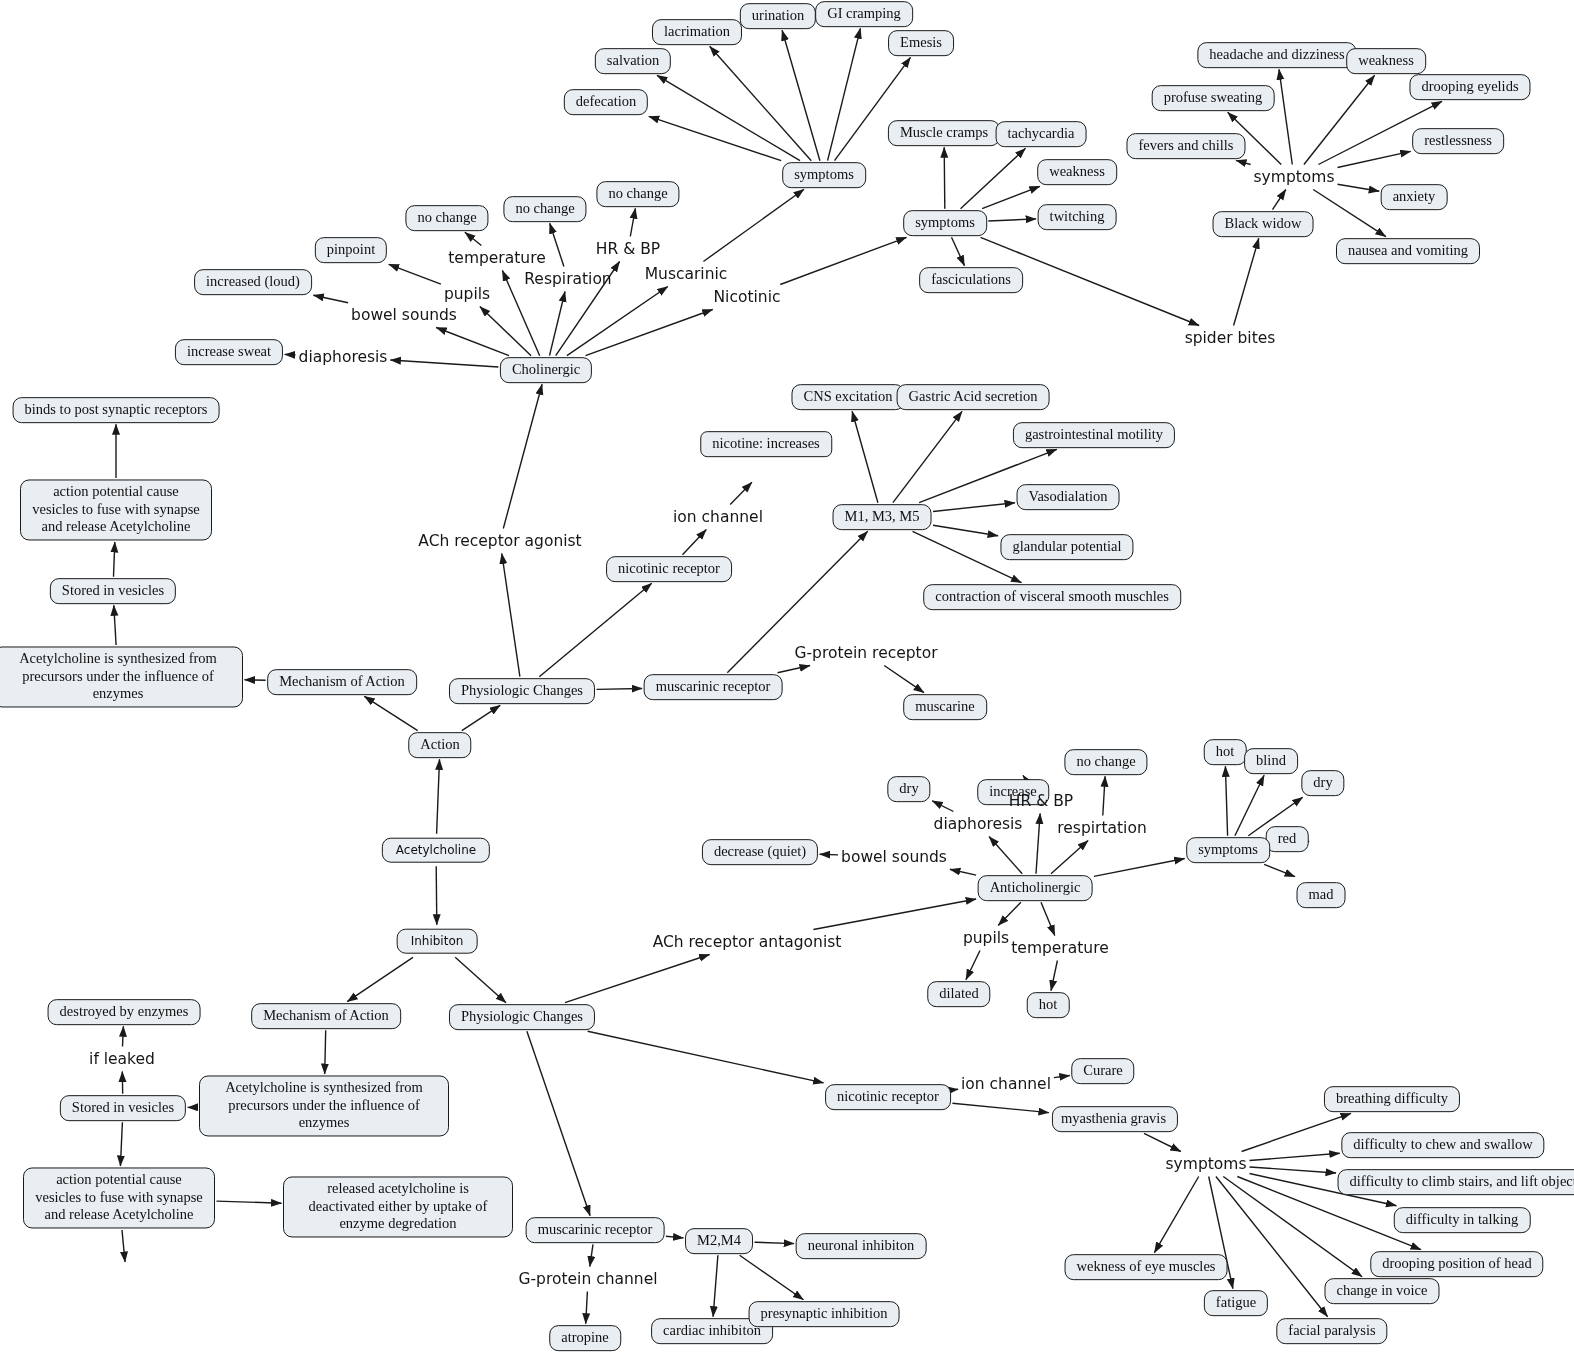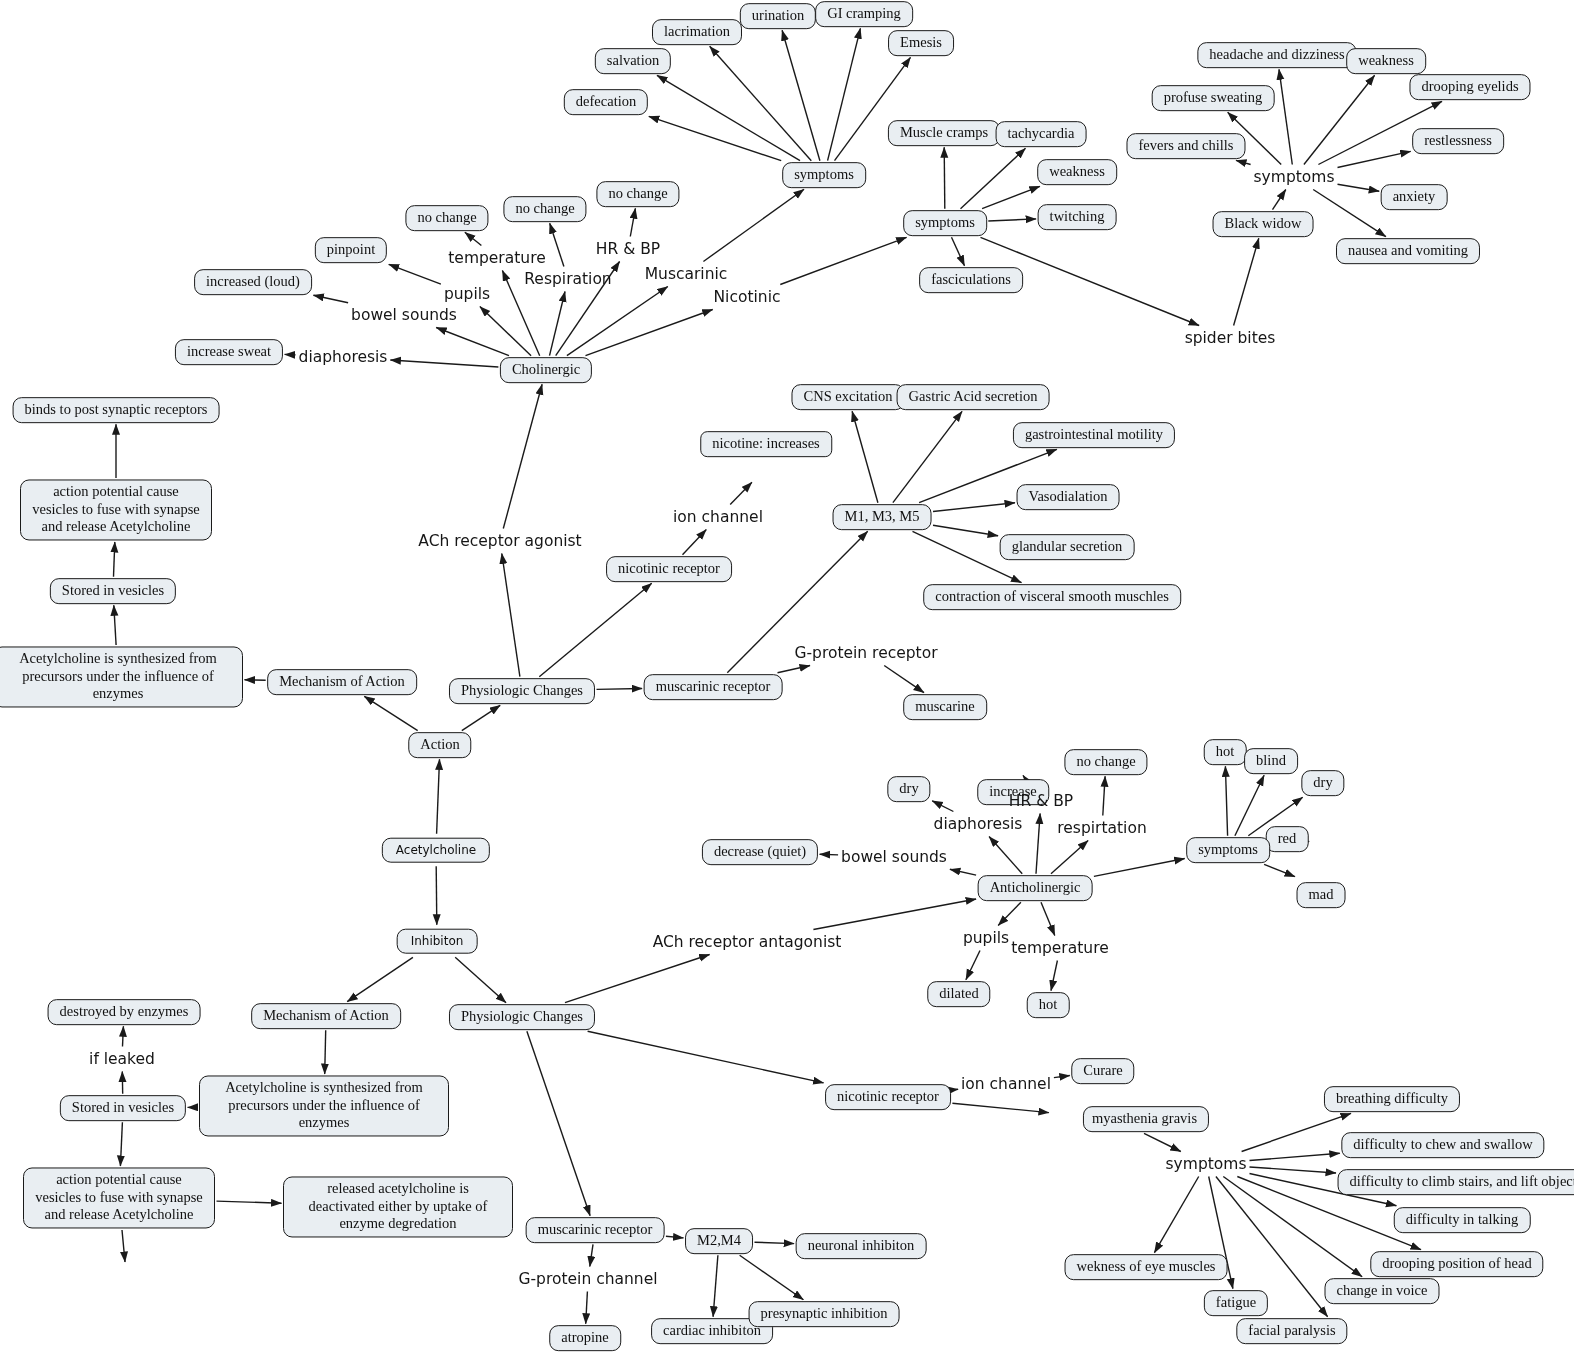--- a/index.html
+++ b/index.html
@@ -175,21 +175,21 @@
     <div class="node box" style="left: 440px; top: 745px;">Action</div>
     <div class="node box-sans" style="left: 436px; top: 850px;">Acetylcholine</div>
     <div class="node box-sans" style="left: 437px; top: 941px;">Inhibiton</div>
     <div class="node box" style="left: 669px; top: 569px;">nicotinic receptor</div>
     <div class="node box" style="left: 766px; top: 444px; border-radius: 7px;">nicotine: increases</div>
     <div class="node box" style="left: 882px; top: 517px;">M1, M3, M5</div>
     <div class="node box" style="left: 848px; top: 397px;">CNS excitation</div>
     <div class="node box" style="left: 973px; top: 397px;">Gastric Acid secretion</div>
     <div class="node box" style="left: 1094px; top: 435px;">gastrointestinal motility</div>
     <div class="node box" style="left: 1068px; top: 497px;">Vasodialation</div>
-    <div class="node box" style="left: 1067px; top: 547px;">glandular secretion</div>
+    <div class="node box" style="left: 1067px; top: 547px;">glandular potential</div>
     <div class="node box" style="left: 1052px; top: 597px;">contraction of visceral smooth muschles</div>
     <div class="node box" style="left: 713px; top: 687px;">muscarinic receptor</div>
     <div class="node box" style="left: 945px; top: 707px;">muscarine</div>
     <div class="node box" style="left: 909px; top: 789px;">dry</div>
     <div class="node box" style="left: 1013px; top: 761px; margin-top: 31px;">increase</div>
     <div class="node box" style="left: 1106px; top: 762px;">no change</div>
     <div class="node box" style="left: 1225px; top: 752px;">hot</div>
     <div class="node box" style="left: 1271px; top: 761px;">blind</div>
     <div class="node box" style="left: 1323px; top: 783px;">dry</div>
     <div class="node box" style="left: 1287px; top: 839px;">red</div>
@@ -207,28 +207,28 @@
     <div class="node box" style="left: 119px; top: 1198px; width: 168px; white-space: normal;">action potential cause vesicles to fuse with synapse and release Acetylcholine</div>
     <div class="node box" style="left: 398px; top: 1207px; width: 206px; white-space: normal;">released acetylcholine is deactivated either by uptake of enzyme degredation</div>
     <div class="node box" style="left: 595px; top: 1230px;">muscarinic receptor</div>
     <div class="node box" style="left: 585px; top: 1338px;">atropine</div>
     <div class="node box" style="left: 719px; top: 1241px;">M2,M4</div>
     <div class="node box" style="left: 861px; top: 1246px;">neuronal inhibiton</div>
     <div class="node box" style="left: 712px; top: 1331px;">cardiac inhibiton</div>
     <div class="node box" style="left: 824px; top: 1314px;">presynaptic inhibition</div>
     <div class="node box" style="left: 888px; top: 1097px;">nicotinic receptor</div>
     <div class="node box" style="left: 1103px; top: 1071px;">Curare</div>
-    <div class="node box" style="left: 1146px; top: 1119px; padding-left: 8px;">myasthenia gravis</div>
+    <div class="node box" style="left: 1115px; top: 1119px; padding-left: 8px;">myasthenia gravis</div>
     <div class="node box" style="left: 1392px; top: 1099px;">breathing difficulty</div>
     <div class="node box" style="left: 1443px; top: 1145px;">difficulty to chew and swallow</div>
     <div class="node box" style="left: 1466px; top: 1182px;">difficulty to climb stairs, and lift objects</div>
     <div class="node box" style="left: 1462px; top: 1220px;">difficulty in talking</div>
     <div class="node box" style="left: 1457px; top: 1264px;">drooping position of head</div>
     <div class="node box" style="left: 1382px; top: 1291px;">change in voice</div>
-    <div class="node box" style="left: 1292px; top: 1331px; text-align: right;">facial paralysis</div>
+    <div class="node box" style="left: 1332px; top: 1331px; text-align: right;">facial paralysis</div>
     <div class="node box" style="left: 1236px; top: 1303px;">fatigue</div>
     <div class="node box" style="left: 1146px; top: 1267px;">wekness of eye muscles</div>
     <div class="node label" style="left: 497px; top: 258px;">temperature</div>
     <div class="node label" style="left: 568px; top: 279px;">Respiration</div>
     <div class="node label" style="left: 628px; top: 249px;">HR &amp; BP</div>
     <div class="node label" style="left: 686px; top: 274px;">Muscarinic</div>
     <div class="node label" style="left: 747px; top: 297px;">Nicotinic</div>
     <div class="node label" style="left: 467px; top: 294px;">pupils</div>
     <div class="node label" style="left: 404px; top: 315px;">bowel sounds</div>
     <div class="node label" style="left: 343px; top: 357px;">diaphoresis</div>

